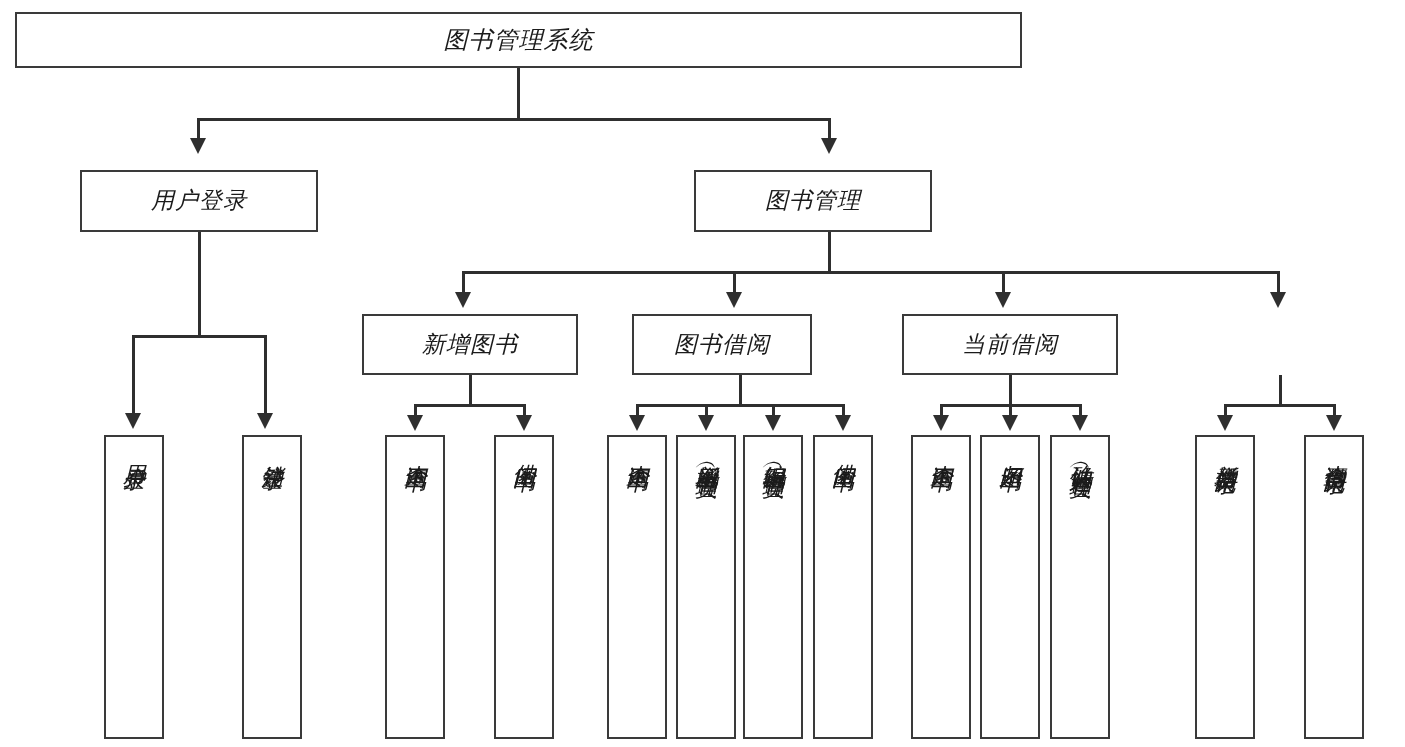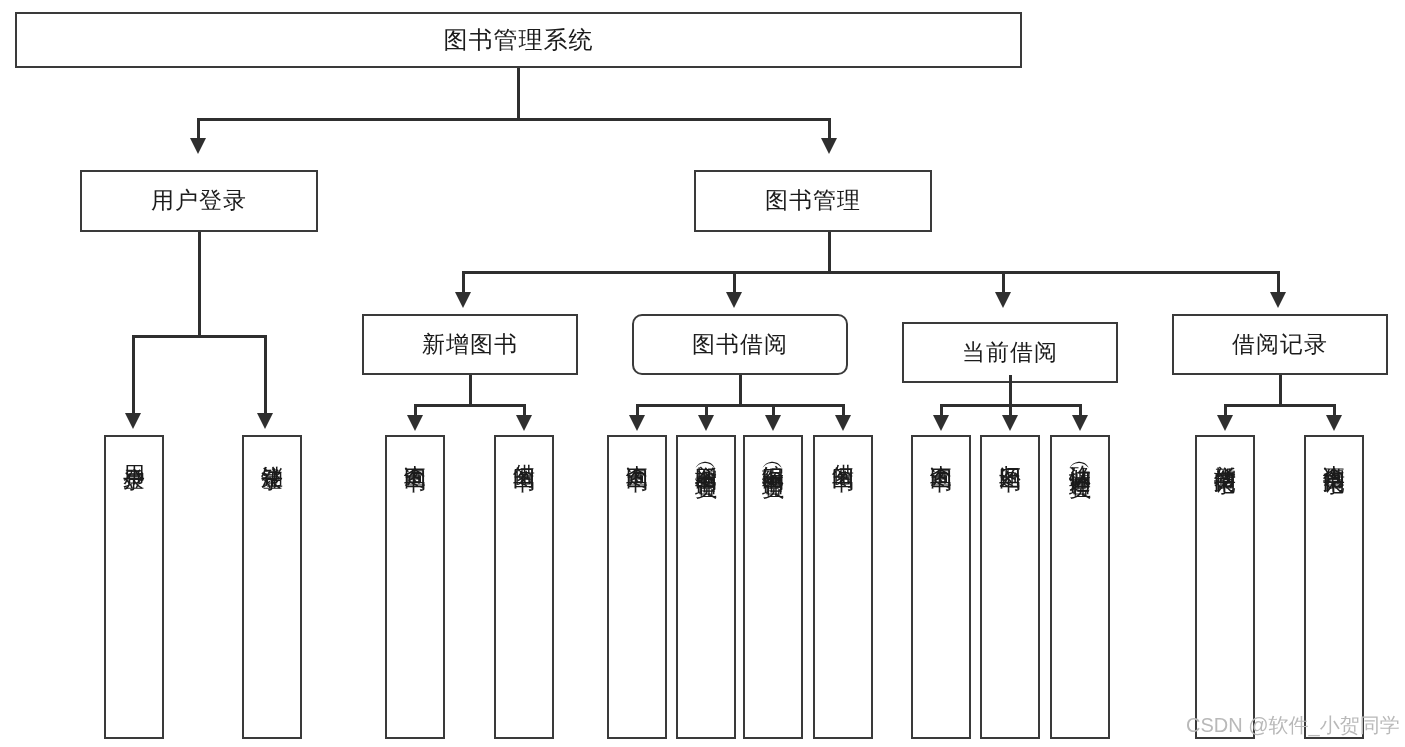--- a/index.html
+++ b/index.html
@@ -15,20 +15,21 @@
   
   .node{
     position:absolute;
     box-sizing:border-box;
     background:#ffffff;
     border:2px solid #3a3a3a;
     display:flex;
     align-items:center;
     justify-content:center;
     color:#1b1b1b;
+    font-style:italic;
   }
   .node.h{            
     font-size:23px;
     letter-spacing:1px;
     line-height:1.1;
   }
   .node.root{font-size:24px;}
   .node.v{            
     font-size:22px;
     writing-mode:vertical-rl;
@@ -107,28 +108,25 @@
   <div class="ln vln" style="left:733px;top:271px;width:3px;height:23px;"></div>
   <div class="arrow" style="left:726px;top:292px;"></div>
   <div class="ln vln" style="left:1002px;top:271px;width:3px;height:23px;"></div>
   <div class="arrow" style="left:995px;top:292px;"></div>
   <div class="ln vln" style="left:1277px;top:271px;width:3px;height:23px;"></div>
   <div class="arrow" style="left:1270px;top:292px;"></div>
 
   <div class="node h" style="left:362px;top:314px;width:216px;height:61px;">
     <span>新增图书</span>
   </div>
-  <div class="node h" style="left:632px;top:314px;width:216px;height:61px;border-radius:10px;">
+  <div class="node h" style="left:632px;top:314px;width:180px;height:61px;">
     <span>图书借阅</span>
   </div>
-  <div class="node h" style="left:902px;top:314px;width:216px;height:61px;margin-top:8px;">
+  <div class="node h" style="left:902px;top:314px;width:216px;height:61px;">
     <span>当前借阅</span>
-  </div>
-  <div class="node h" style="left:1172px;top:314px;width:216px;height:61px;">
-    <span>借阅记录</span>
   </div>
 
   <div class="ln vln" style="left:469px;top:375px;width:3px;height:29px;"></div>
   <div class="ln hln" style="left:414px;top:404px;width:112px;height:3px;"></div>
   <div class="ln vln" style="left:414px;top:404px;width:3px;height:13px;"></div>
   <div class="arrow" style="left:407px;top:415px;"></div>
   <div class="ln vln" style="left:523px;top:404px;width:3px;height:13px;"></div>
   <div class="arrow" style="left:516px;top:415px;"></div>
 
   <div class="ln vln" style="left:739px;top:375px;width:3px;height:29px;"></div>
@@ -195,14 +193,13 @@
     <span class="vtext">确认归还（管理员）</span>
   </div>
 
   <div class="node v" style="left:1195px;top:435px;width:60px;height:304px;">
     <span class="vtext">新增借阅记录</span>
   </div>
   <div class="node v" style="left:1304px;top:435px;width:60px;height:304px;">
     <span class="vtext">查询借阅记录</span>
   </div>
 
-  <div id="watermark">CSDN @软件_小贺同学</div>
 </div>
 
 </body></html>

